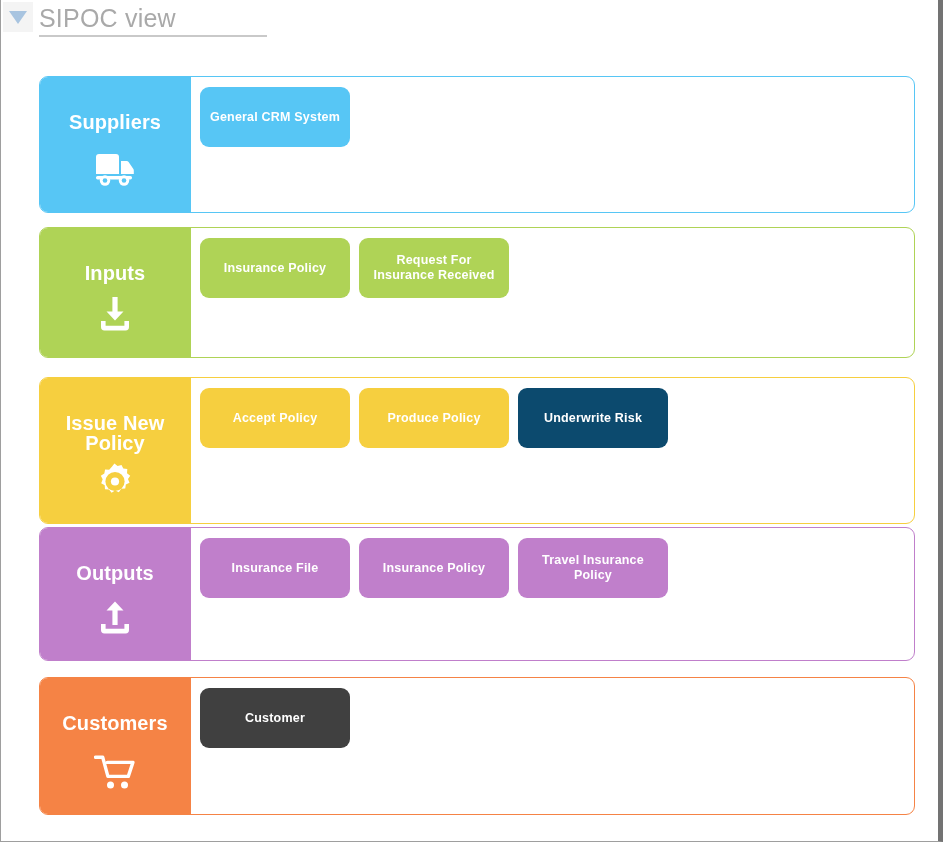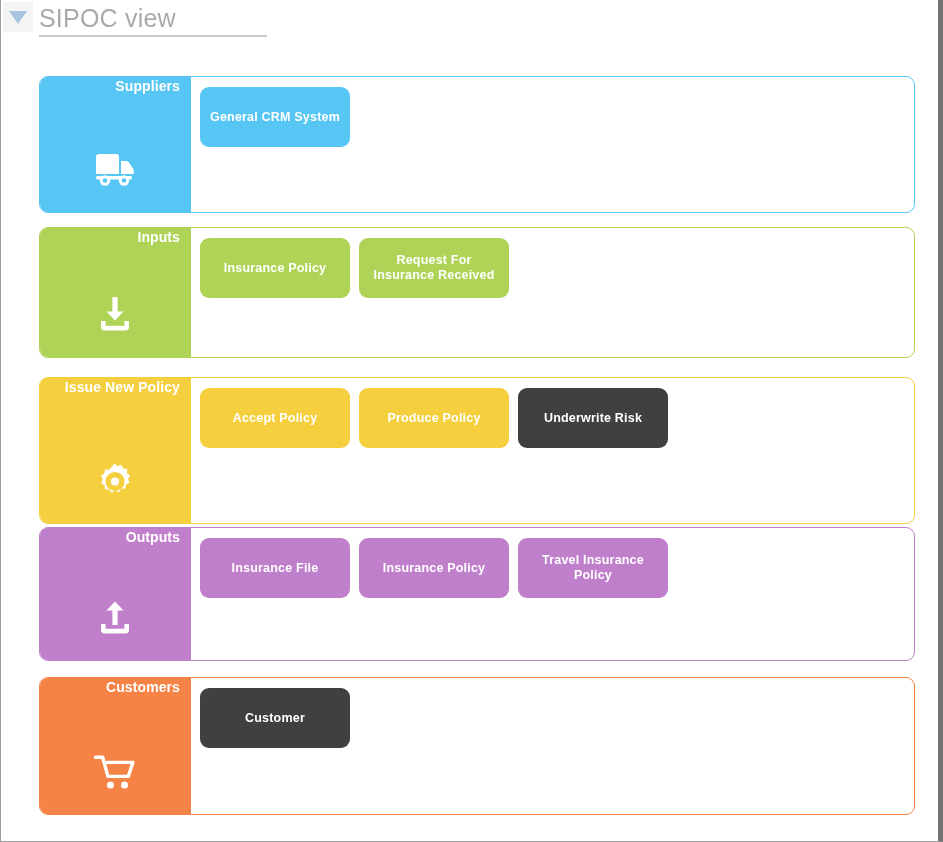--- a/index.html
+++ b/index.html
@@ -86,24 +86,25 @@
     bottom: -1px;
     width: 152px;
     border-radius: 9px 0 0 9px;
     display: flex;
     flex-direction: column;
     align-items: center;
     justify-content: flex-start;
   }
 
   .row-label-text {
+    margin-top: 36px;
     width: 130px;
-    text-align: right;
+    text-align: center;
     color: #ffffff;
-    font-size: 14px;
+    font-size: 20px;
     line-height: 20px;
     font-weight: bold;
     font-family: "Liberation Sans", sans-serif;
     letter-spacing: 0.1px;
   }
 
   .row-icon {
     position: absolute;
     bottom: 22px;
     left: 50%;
@@ -207,21 +208,21 @@
             <svg width="40" height="40" viewBox="0 0 40 40">
               <path fill="#fff" d="M20 1.5 l3.3 2.6 4.0 -1.1 1.9 3.7 4.1 0.6 -0.3 4.2 3.3 2.6 -2.3 3.5 1.6 3.9 -3.8 1.8 -0.6 4.1 -4.2 0.3 -2.4 3.4 -3.9 -1.6 -3.6 2.2 -2.6 -3.3 -4.2 -0.3 -0.3 -4.2 -3.6 -2.1 1.5 -3.9 -1.9 -3.8 3.6 -2.2 0.8 -4.1 4.2 0.1 2.8 -3.1 z" transform="translate(0,1) scale(0.97)"></path>
               <circle cx="20" cy="20.5" r="9.6" fill="#f6cf3f"></circle>
               <circle cx="20" cy="20.5" r="4.1" fill="#fff"></circle>
             </svg>
           </div>
         </div>
         <div class="cards">
           <div class="card" style="background: rgb(246, 207, 63);">Accept Policy</div>
           <div class="card" style="background: rgb(246, 207, 63);">Produce Policy</div>
-          <div class="card" style="background: #404040;">Underwrite Risk</div>
+          <div class="card" style="background: #0c4a6e;">Underwrite Risk</div>
         </div>
       </div>
       <div class="sipoc-row" id="row-outputs" style="border-color: rgb(192, 127, 203);">
         <div class="row-label" style="background: rgb(192, 127, 203);">
           <div class="row-label-text">Outputs</div>
           <div class="row-icon">
             <svg width="40" height="40" viewBox="0 0 40 40">
               <rect x="17.4" y="10" width="5.2" height="17" fill="#fff"></rect>
               <path d="M11.5 12.5 L20 3.5 L28.5 12.5 z" fill="#fff"></path>
               <path d="M6 26 v6 a3.4 3.4 0 0 0 3.4 3.4 h21.2 a3.4 3.4 0 0 0 3.4 -3.4 v-6 h-4.6 v4.8 h-18.8 v-4.8 z" fill="#fff"></path>

